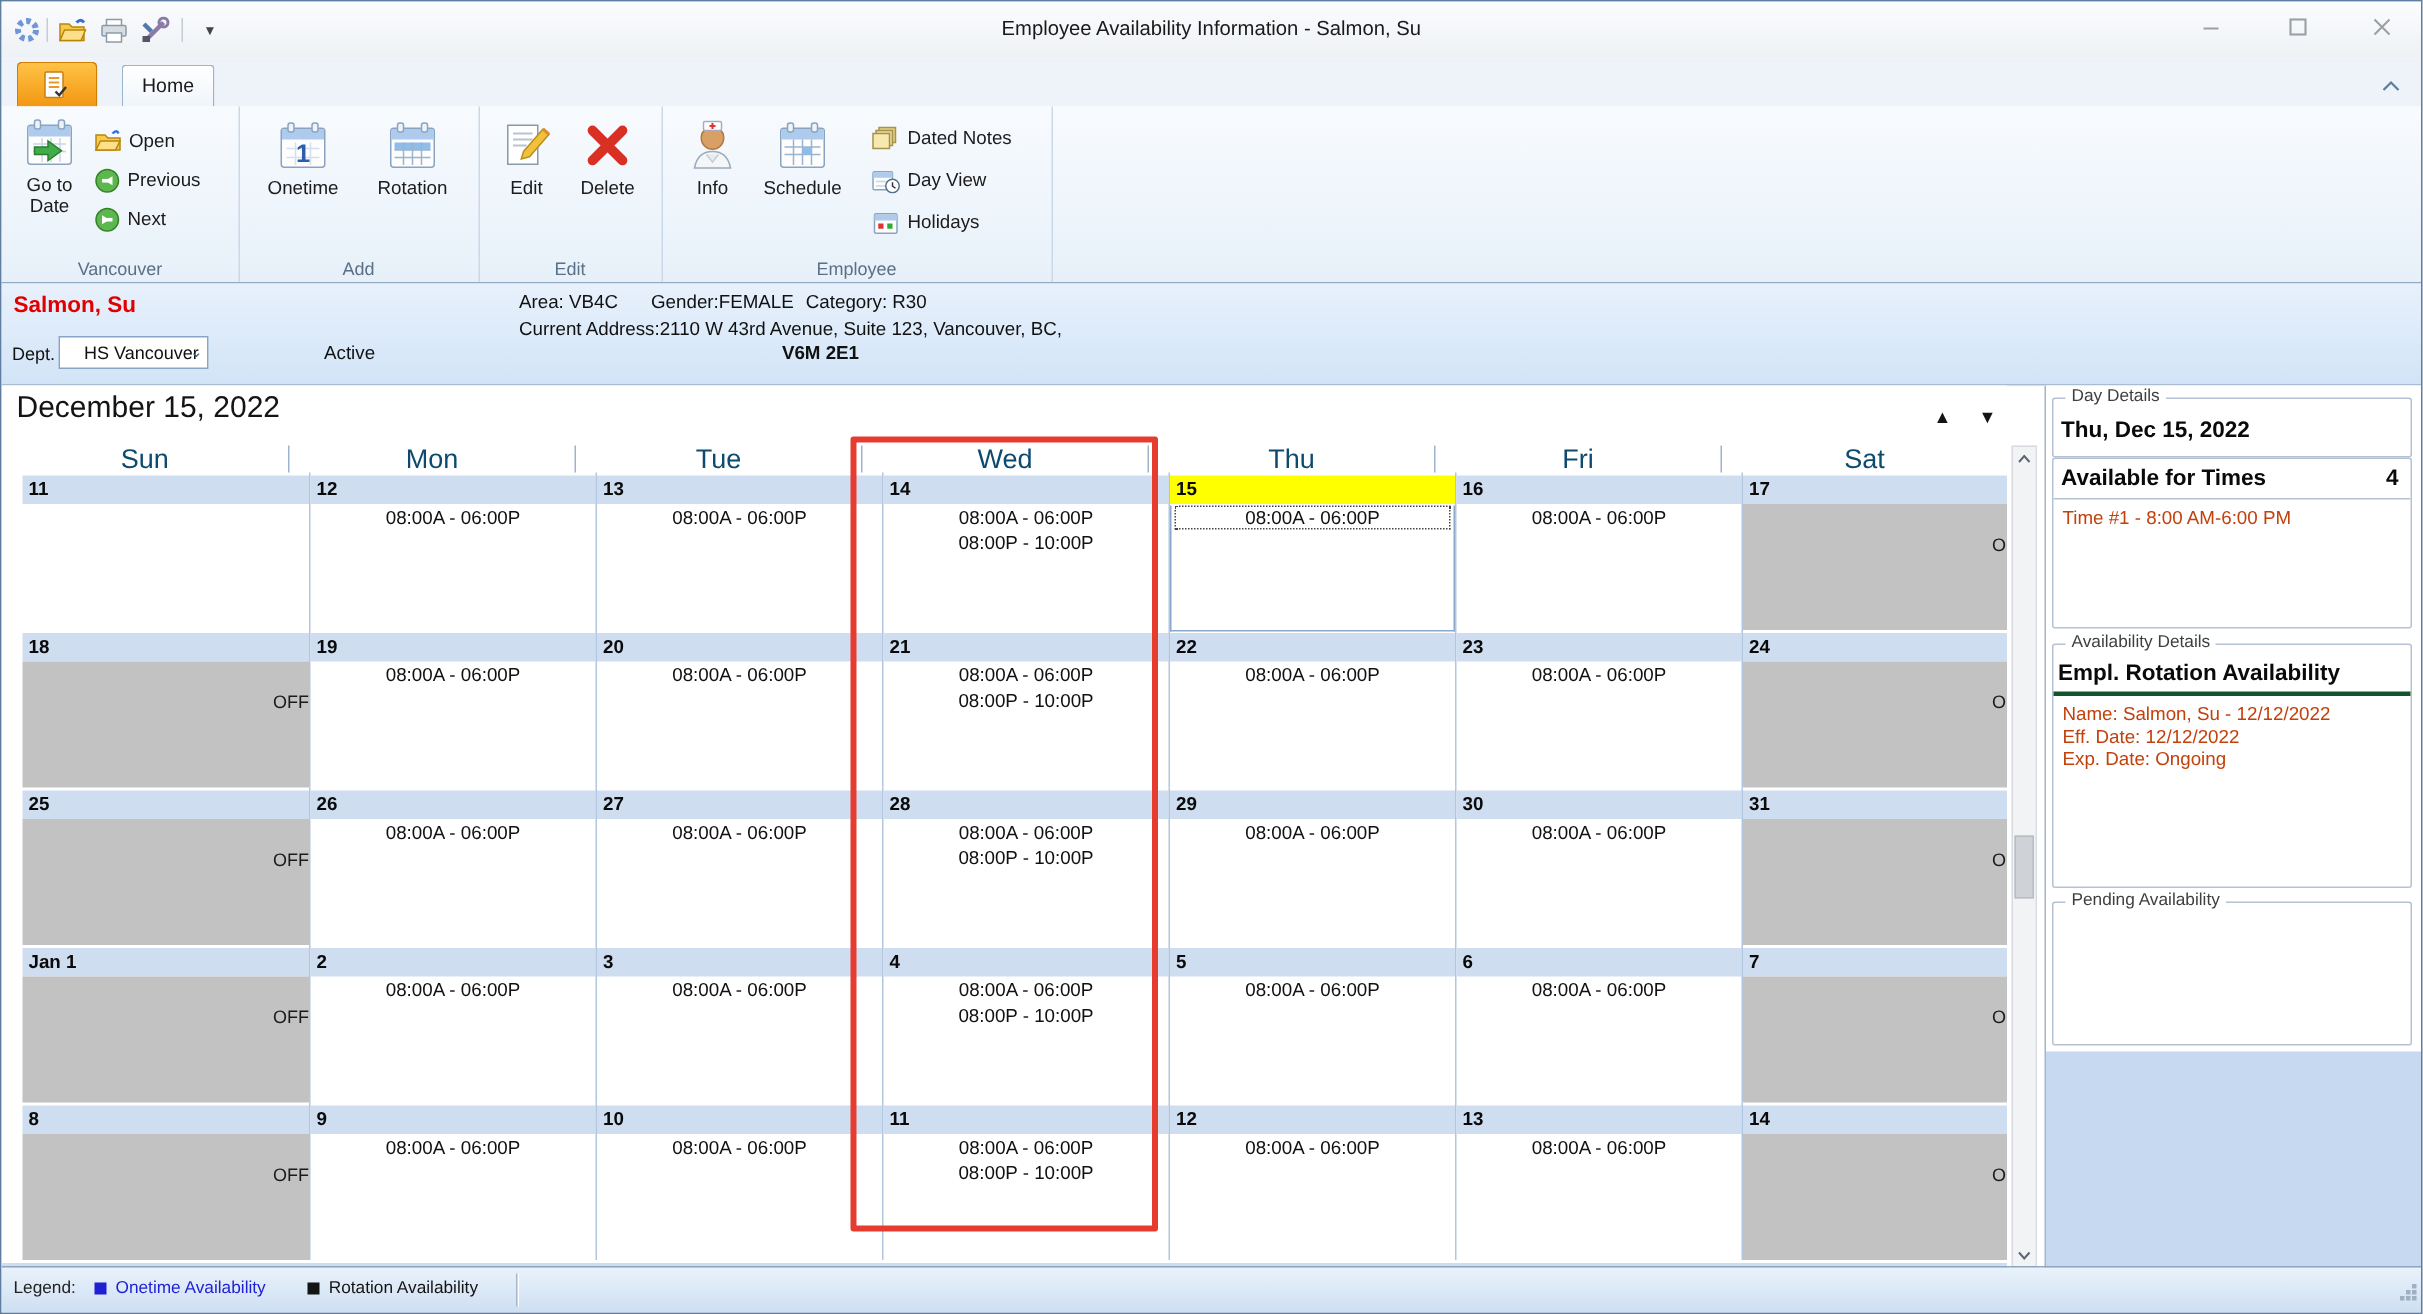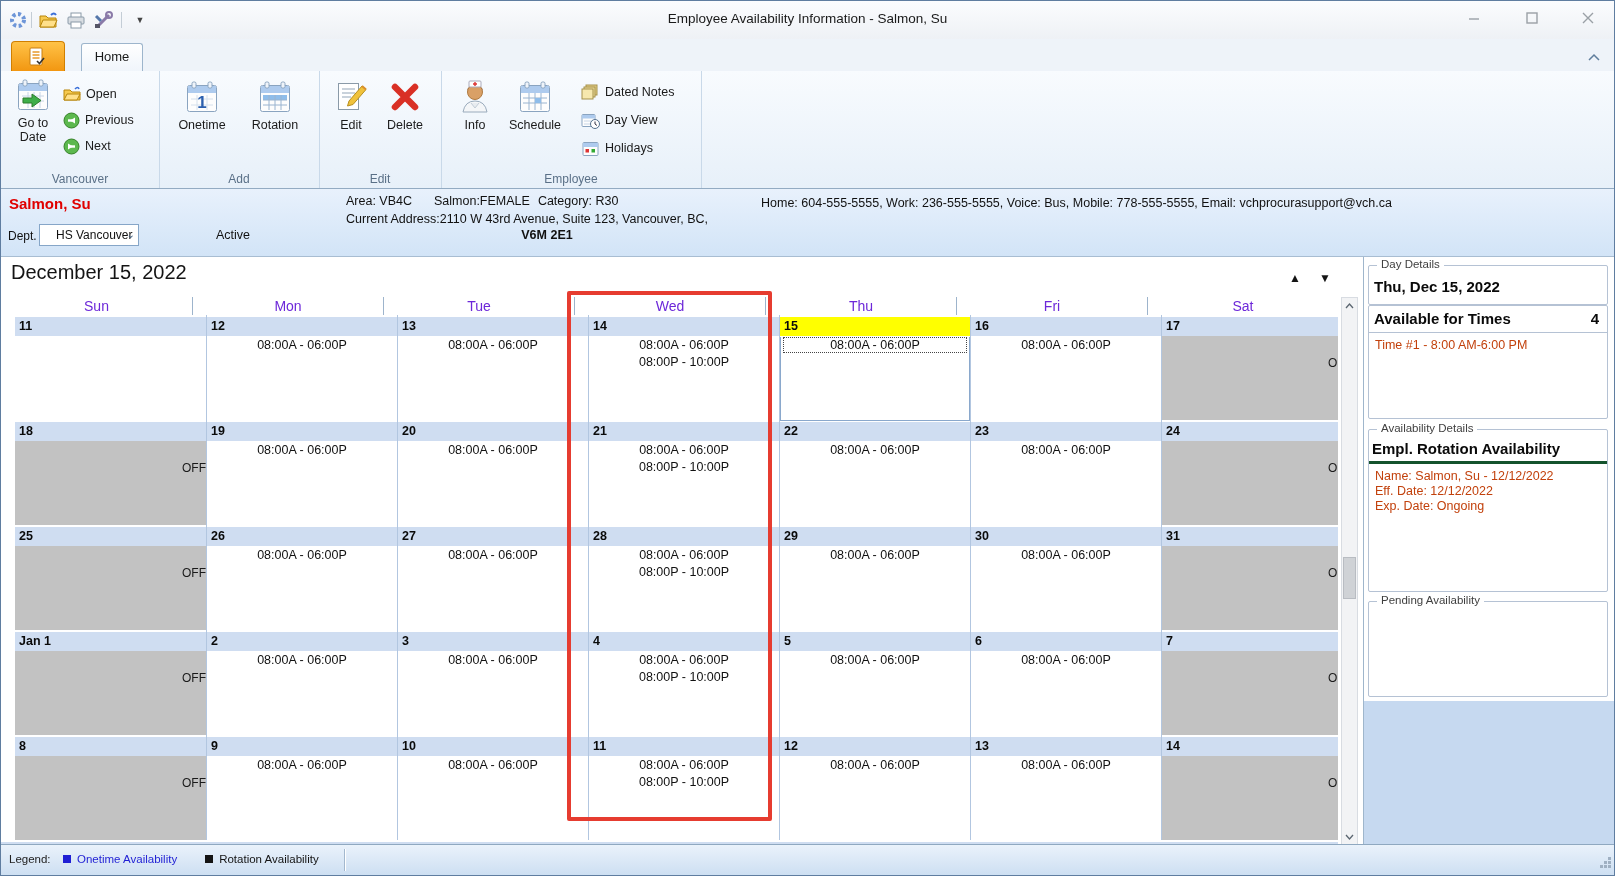--- a/index.html
+++ b/index.html
@@ -58,22 +58,22 @@
   #emp-mid .l2{margin-top:4px;}
   #emp-mid .l3{text-align:center;margin-top:2px;font-weight:bold;}
   #emp-contact{position:absolute;left:760px;top:7px;font-size:12.5px;color:#111;}
   
   #calendar{position:absolute;left:0;top:256px;width:1337px;height:589px;
     background:#fff;overflow:hidden;}
   #cal-title{position:absolute;left:10px;top:4px;font-size:20px;color:#141414;}
   #cal-up{position:absolute;left:1288px;top:14px;font-size:12px;color:#141414;}
   #cal-down{position:absolute;left:1318px;top:14px;font-size:12px;color:#141414;}
   #dow-row{position:absolute;left:0;top:40px;width:1337px;height:18px;display:flex;}
-  .dow{width:191px;box-sizing:border-box;text-align:center;font-size:14px;
-    color:#6d28d9;line-height:18px;}
+  .dow{width:191px;box-sizing:border-box;text-align:center;font-size:18px;
+    color:#0c4a6e;line-height:18px;}
   .dow + .dow{border-left:1px solid #9db4cc;}
   #cal-grid{position:absolute;left:0;top:58px;width:1337px;padding-left:14px;}
   .cal-row{height:105px;display:flex;}
   .cal-cell{width:191px;box-sizing:border-box;position:relative;}
   .cal-cell + .cal-cell{border-left:1px solid #b2c6e0;}
   .cell-date{height:19px;margin-top:2px;background:#cfddf1;font-size:12.5px;
     font-weight:bold;color:#0a0a0a;padding:2px 0 0 4px;box-sizing:border-box;}
   .cell-date.today{background:#ffff00;}
   .cell-body{height:84px;box-sizing:border-box;}
   .cal-cell.off .cell-body{background:#c2c2c2;}
@@ -328,27 +328,26 @@
   <div id="emp-name" style="color: rgb(224, 0, 0);">Salmon, Su</div>
   <span id="dept-label">Dept.</span>
   <div id="dept-select">
     <span>HS Vancouver</span>
     <span id="dept-chevron">⌄</span>
   </div>
   <span id="emp-status">Active</span>
   <div id="emp-mid">
     <div class="l1">
       <span>Area: VB4C</span>
-      <span>Salmon:FEMALE</span>
+      <span>Gender:FEMALE</span>
       <span style="margin-left:-14px">Category:  R30</span>
     </div>
     <div class="l2">Current Address:2110 W 43rd Avenue, Suite 123, Vancouver, BC,</div>
     <div class="l3">V6M 2E1</div>
   </div>
-  <div id="emp-contact">Home: 604-555-5555, Work: 236-555-5555, Voice: Bus, Mobile: 778-555-5555, Email: vchprocurasupport@vch.ca</div>
 </div>
 
 <div id="calendar">
   <div id="cal-title">December 15, 2022</div>
   <span id="cal-up">▲</span>
   <span id="cal-down">▼</span>
   <div id="dow-row">
       <div class="dow">Sun</div>
       <div class="dow">Mon</div>
       <div class="dow">Tue</div>

